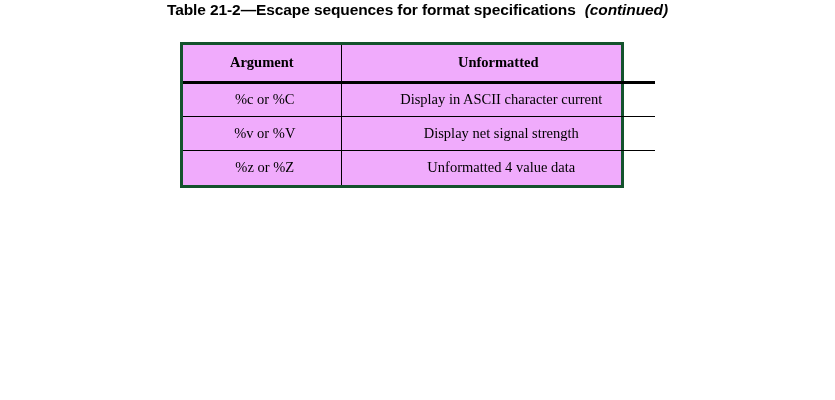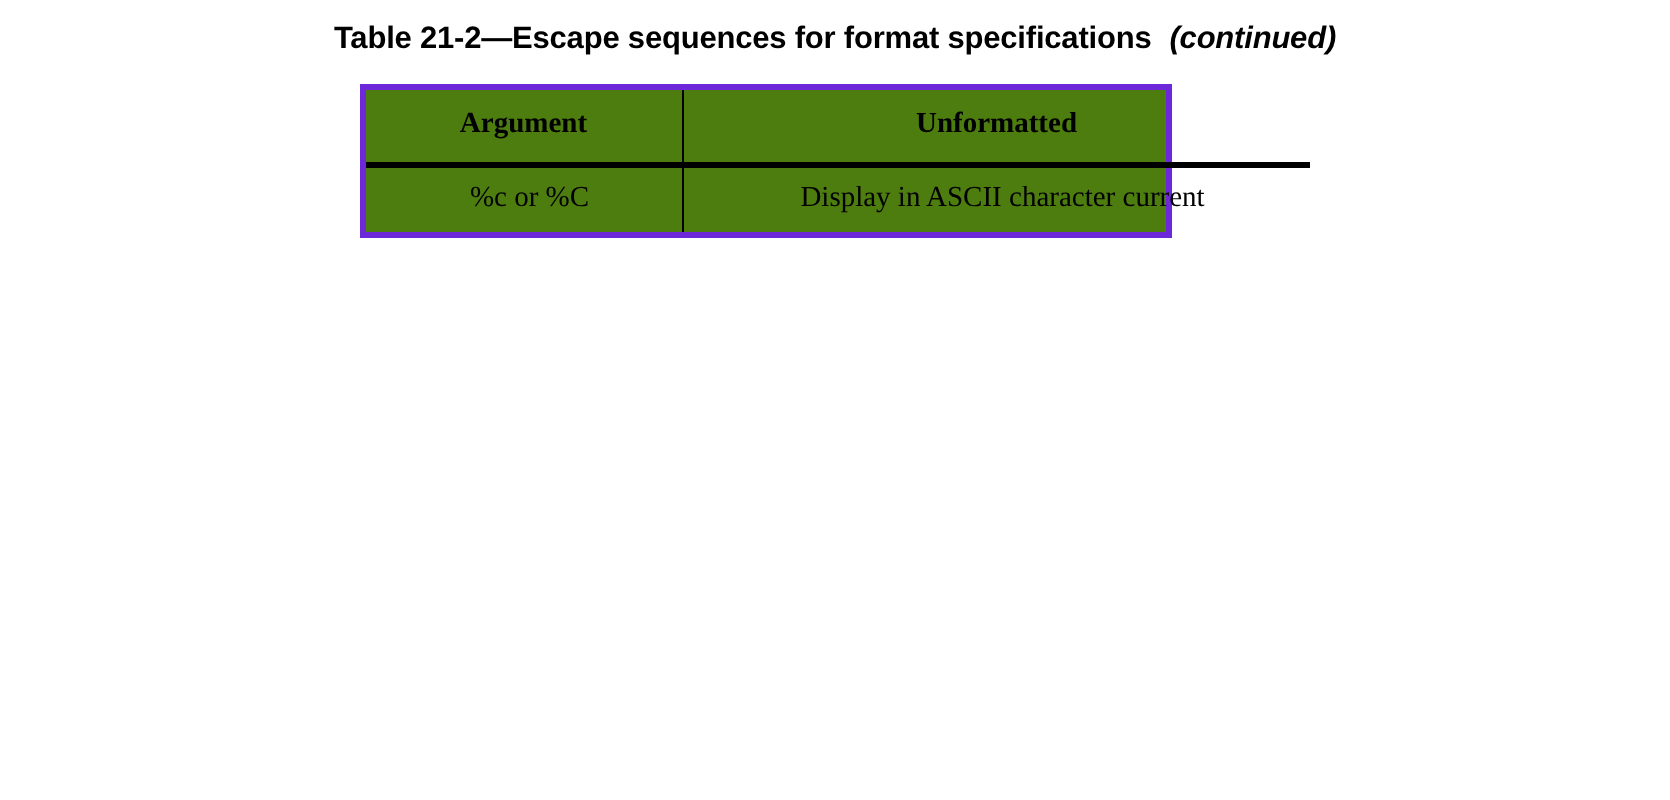--- a/index.html
+++ b/index.html
@@ -13,45 +13,45 @@
     position: relative;
     overflow: hidden;
     font-family: "Liberation Serif", serif;
     color: #000000;
   }
 
   
   #caption {
     position: absolute;
     left: 0;
-    top: 10px;
+    top: 0;
     width: 835px;
     text-align: center;
     font-family: "Liberation Sans", sans-serif;
     font-weight: bold;
     font-size: 15.5px;
     line-height: 19px;
     letter-spacing: -0.1px;
     white-space: nowrap;
   }
   #caption .cap-continued {
     font-style: italic;
     font-weight: bold;
     margin-left: 9px;
   }
 
   
   #escape-table-wrap {
     position: absolute;
     left: 180px;
     top: 42px;
-    width: 406px;
+    width: 444px;
     box-sizing: border-box;
-    border: 3px solid #6d28d9;
-    background: #4d7c0f;
+    border: 3px solid #14532d;
+    background: #f0abfc;
   }
   table.escape-table {
     border-collapse: collapse;
     width: 100%;
     table-layout: fixed;
   }
   table.escape-table col.col-arg  { width: 158px; }
   table.escape-table col.col-desc { width: 314px; }
 
   table.escape-table th,
@@ -116,15 +116,23 @@
       <tr>
         <th class="th-arg">Argument</th>
         <th class="th-desc">Unformatted</th>
       </tr>
     </thead>
     <tbody id="table-body">
         <tr>
           <td class="td-arg">%c or %C</td>
           <td class="td-desc">Display in ASCII character current</td>
         </tr>
+        <tr>
+          <td class="td-arg">%v or %V</td>
+          <td class="td-desc">Display net signal strength</td>
+        </tr>
+        <tr>
+          <td class="td-arg">%z or %Z</td>
+          <td class="td-desc">Unformatted 4 value data</td>
+        </tr>
       </tbody>
   </table>
 </div>
 
 </body></html>

